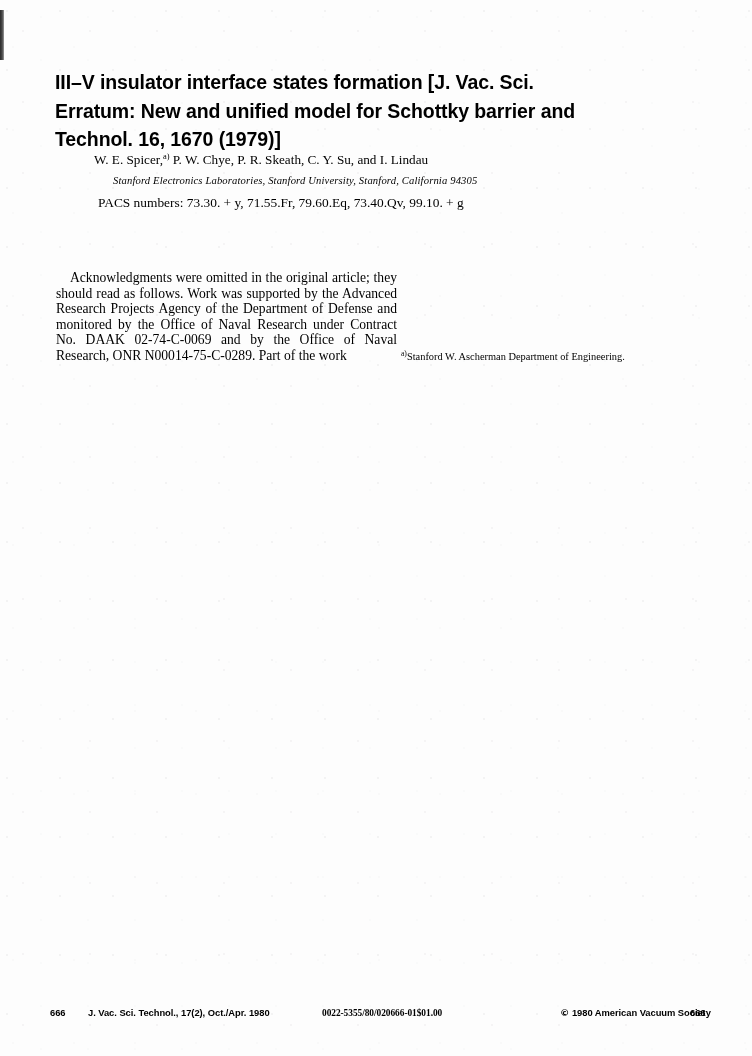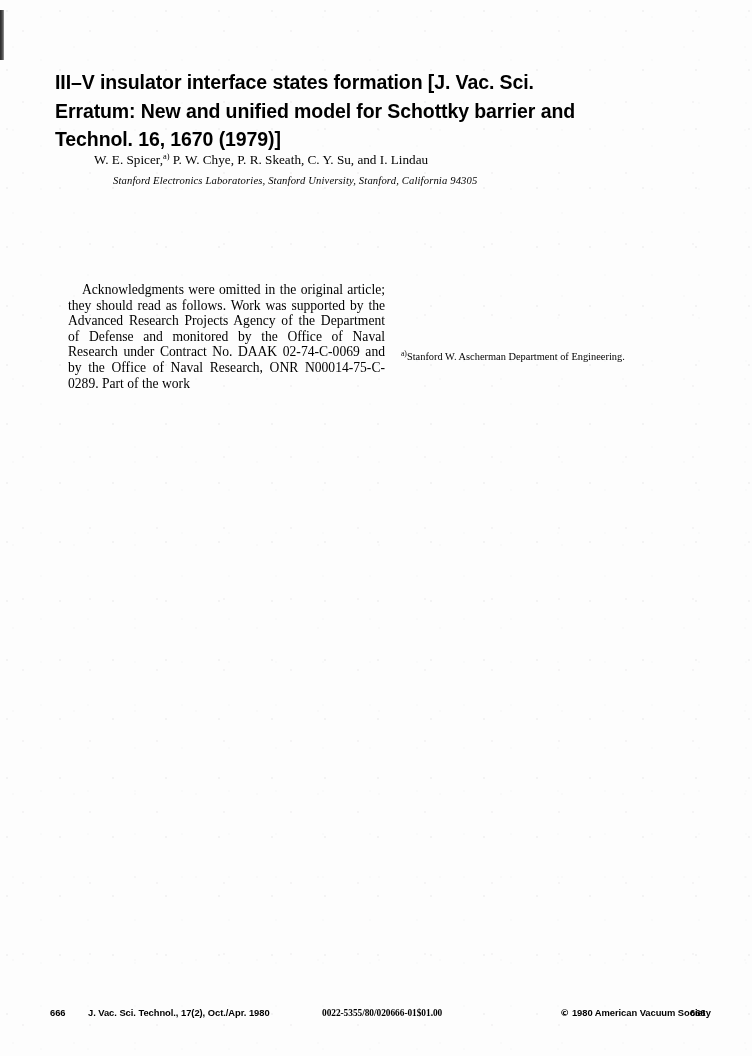--- a/index.html
+++ b/index.html
@@ -108,21 +108,21 @@
     position: absolute;
     top: 270px;
     font-family: "Liberation Serif", "DejaVu Serif", serif;
     font-size: 13.6px;
     line-height: 15.6px;
     text-align: justify;
   }
   #col-left  { left: 56px;  width: 341px; }
   #col-right { left: 401px; width: 300px; }
 
-  .para { margin: 12px; }
+  .para { margin: 0; }
   .para.indent { text-indent: 14px; }
 
   #footnote {
     position: absolute;
     left: 401px;
     top: 350px;
     width: 300px;
     font-family: "Liberation Serif", "DejaVu Serif", serif;
     font-size: 10.4px;
     line-height: 13px;
@@ -167,20 +167,21 @@
   <h1 id="title">
     <span class="ttl-line">III–V insulator interface states formation [J. Vac. Sci.</span>
     <span class="ttl-line">Erratum: New and unified model for Schottky barrier and</span>
     <span class="ttl-line">Technol. 16, 1670 (1979)]</span>
   </h1>
 
   <div id="authors"><span>W. E. Spicer,</span><span class="sup">a)</span><span> P. W. Chye, P. R. Skeath, C. Y. Su, and I. Lindau</span></div>
 
   <div id="affiliation">Stanford Electronics Laboratories, Stanford University, Stanford, California 94305</div>
 
+  <div id="pacs">PACS numbers: 73.30. + y, 71.55.Fr, 79.60.Eq, 73.40.Qv, 99.10. + g</div>
 
   <div class="col" id="col-left">
     <p class="para indent">Acknowledgments were omitted in the original article; they should read as follows. Work was supported by the Advanced Research Projects Agency of the Department of Defense and monitored by the Office of Naval Research under Contract No. DAAK 02-74-C-0069 and by the Office of Naval Research, ONR N00014-75-C-0289. Part of the work</p>
   </div>
 
 
   <div id="footnote"><span class="sup">a)</span><span>Stanford W. Ascherman Department of Engineering.</span></div>
 
   <div id="footer">
     <span id="ft-page-left">666</span>

